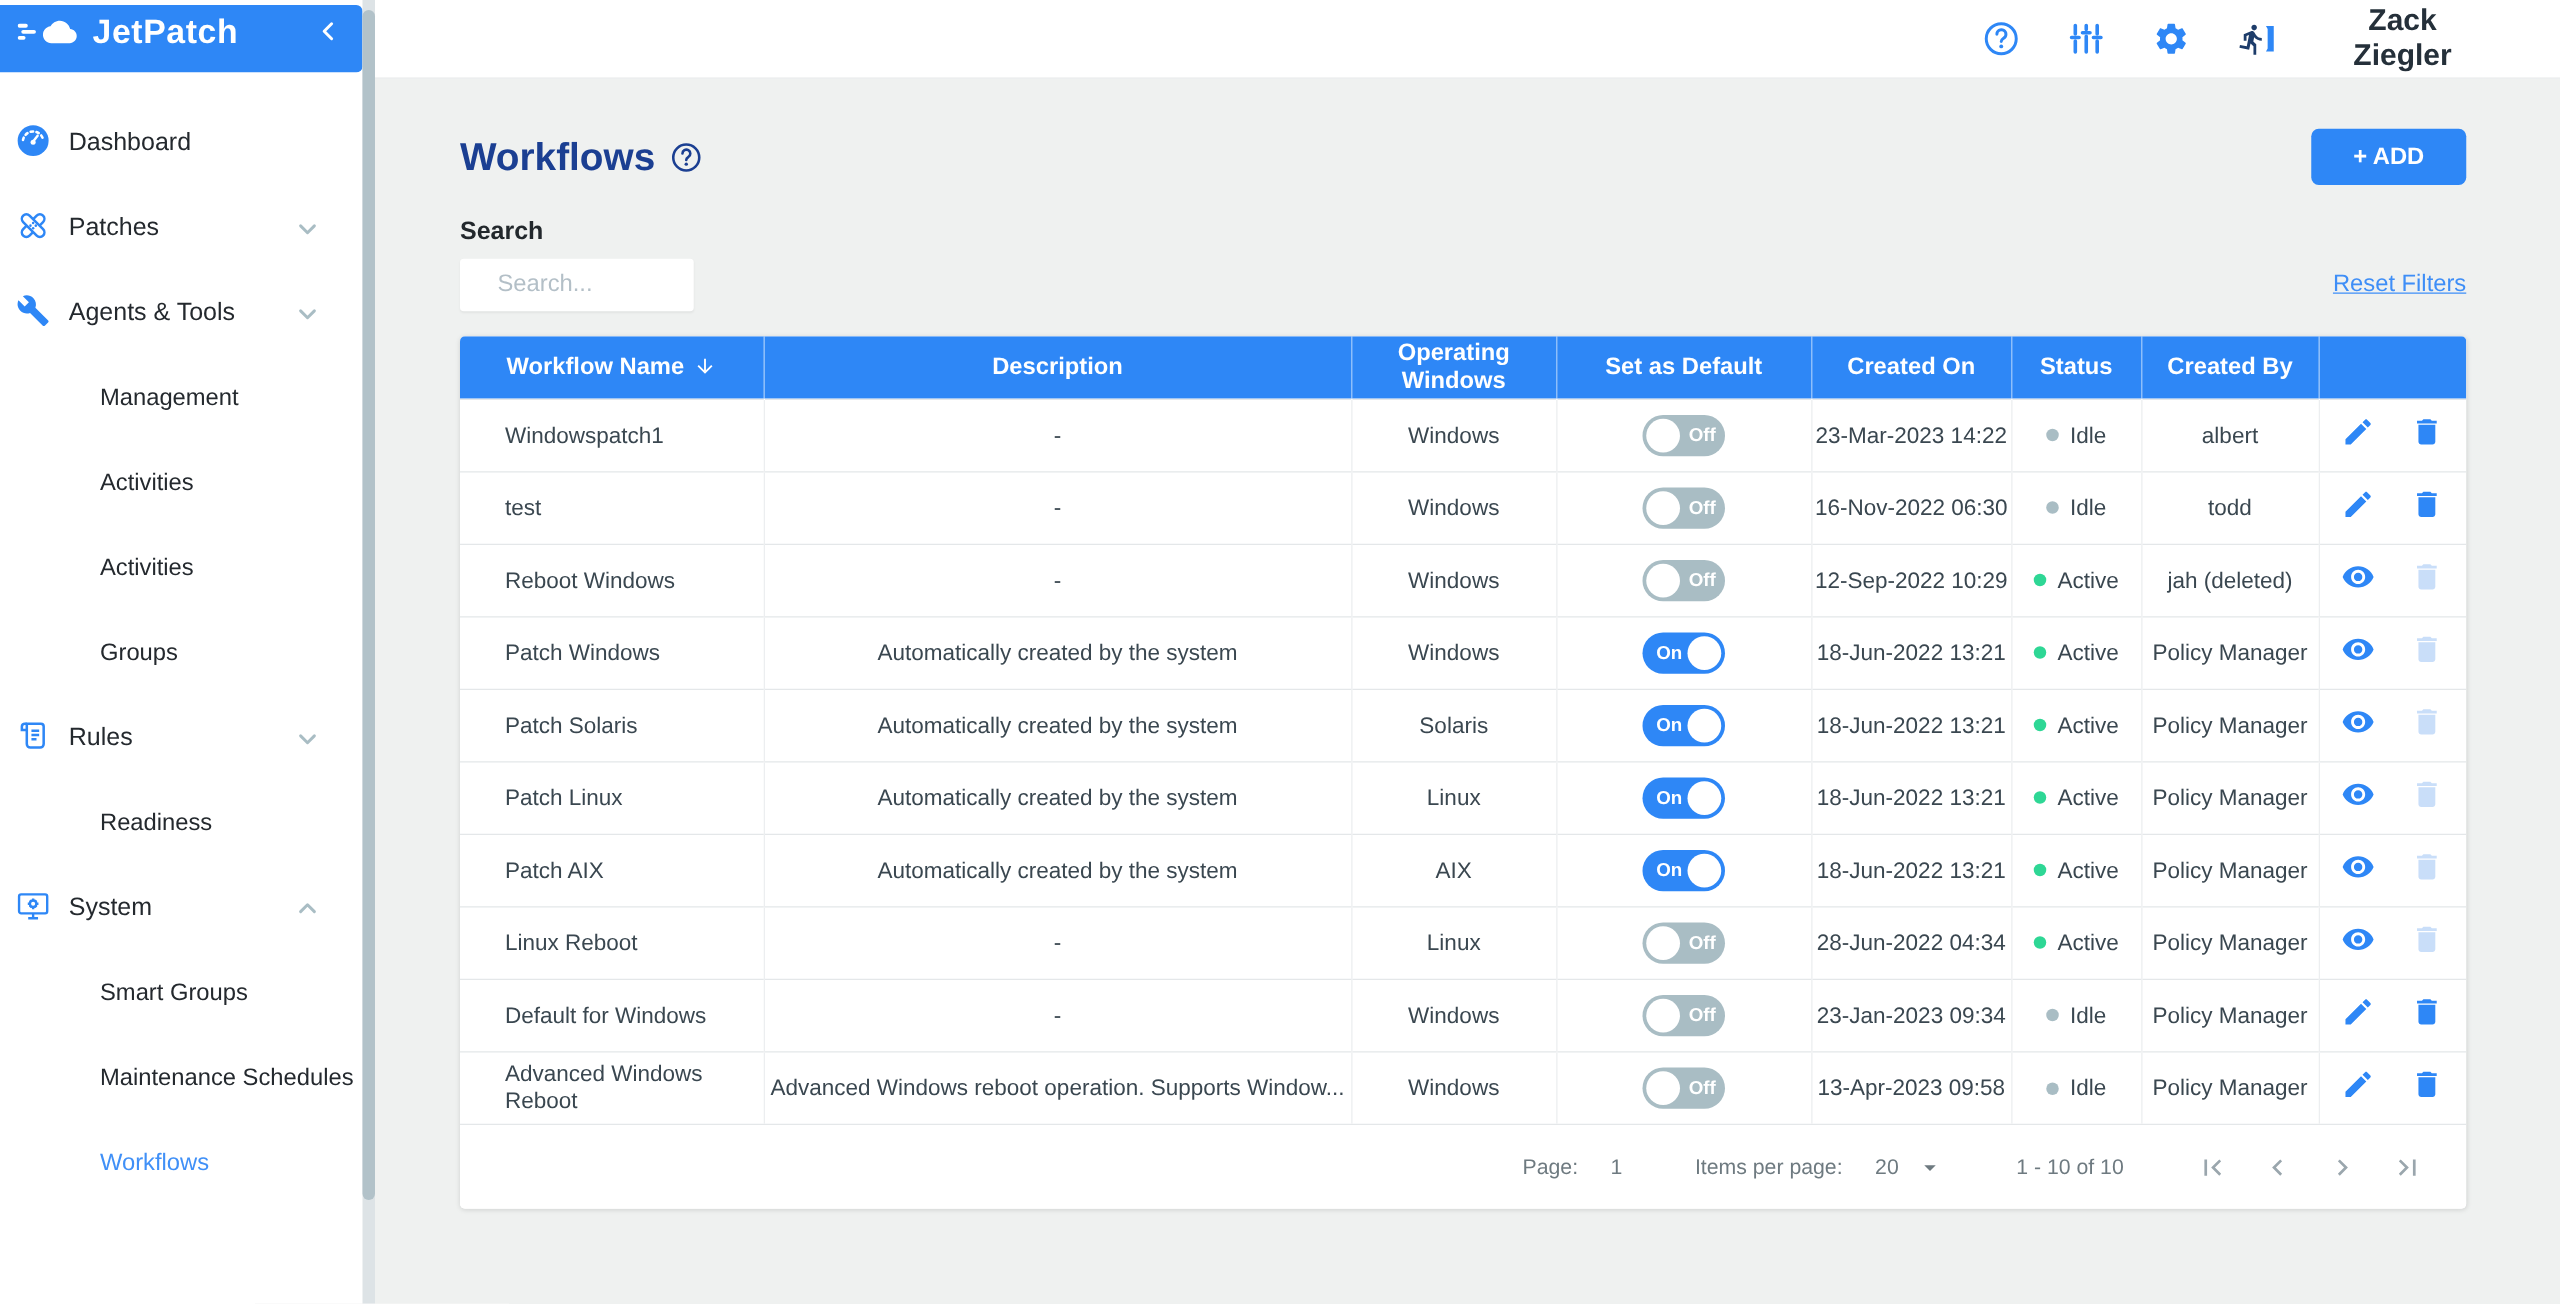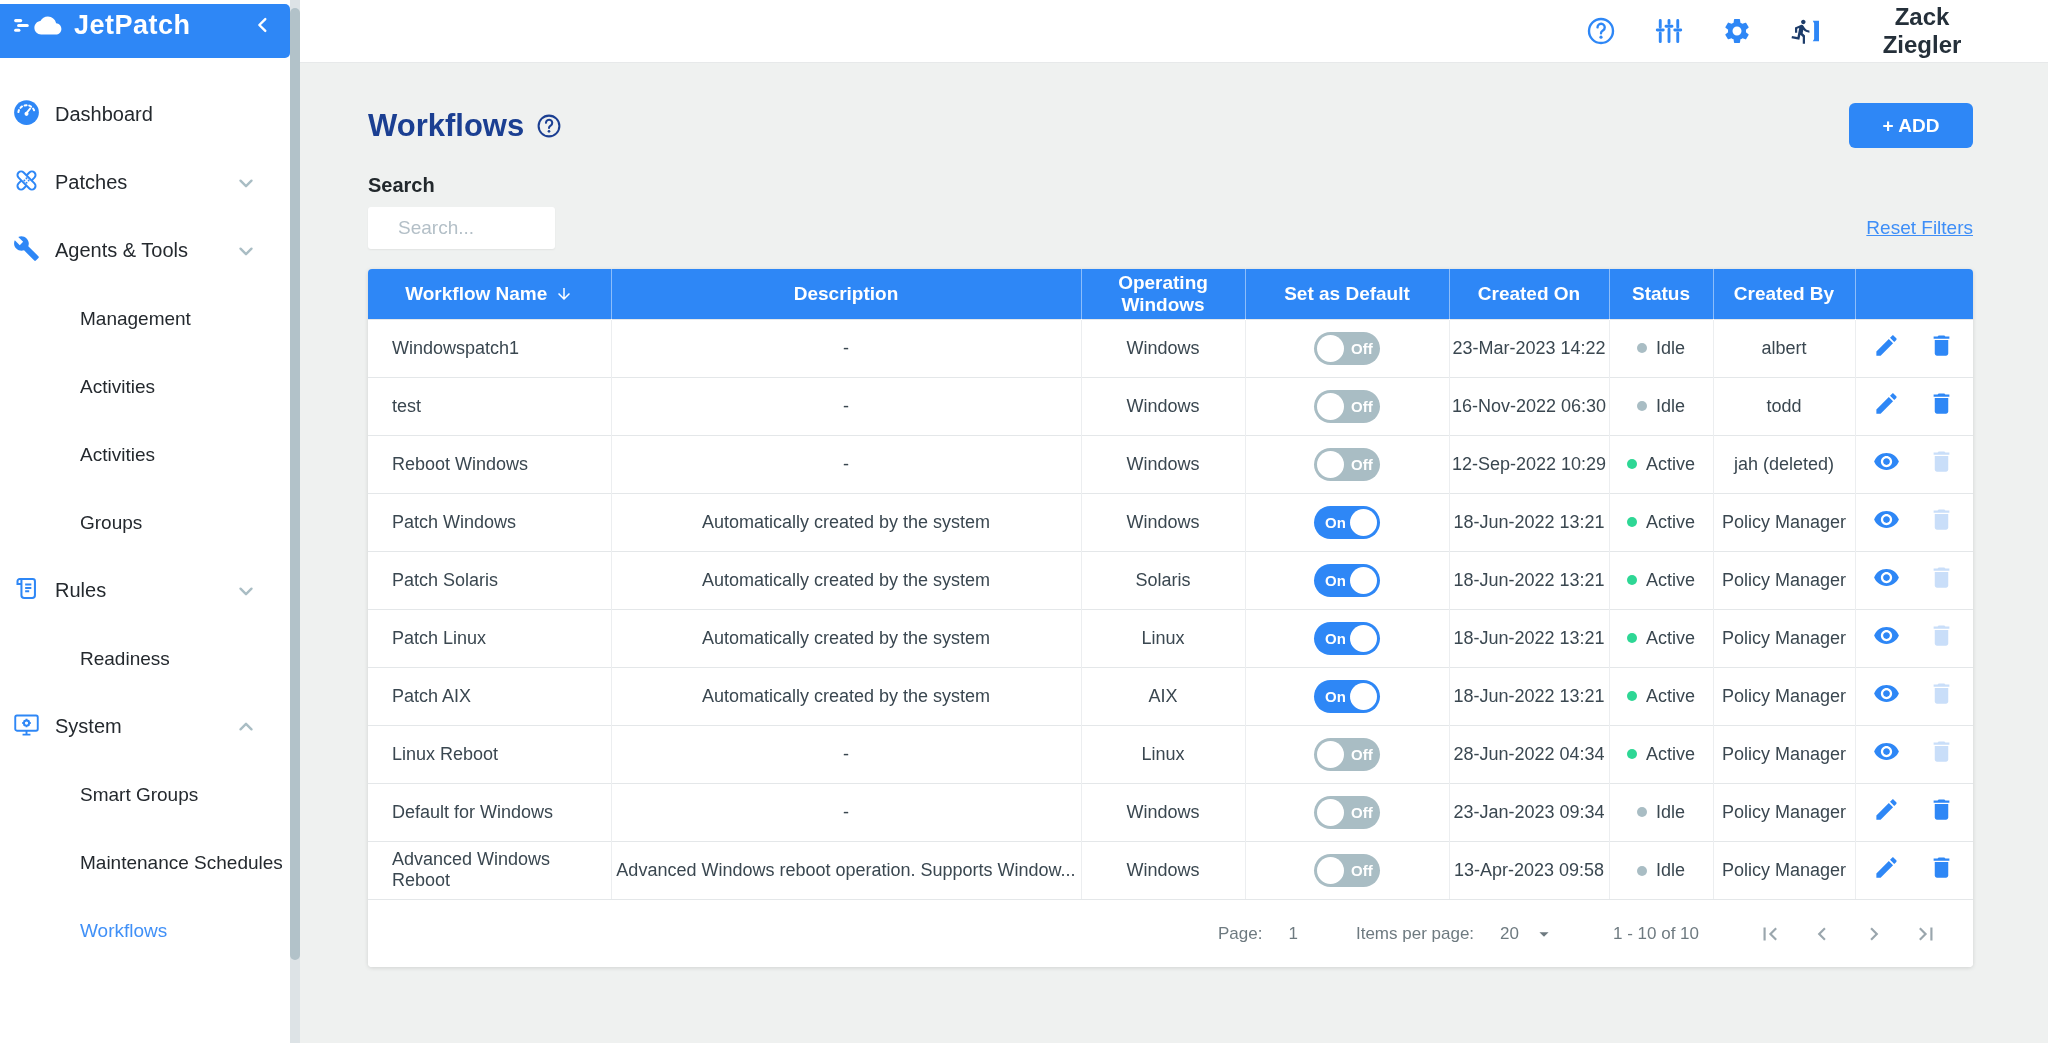--- a/index.html
+++ b/index.html
@@ -77,21 +77,21 @@
     background:var(--accent); color:#fff; font-size:19px; font-weight:bold;
     height:50px; text-align:center; border-right:1px solid rgba(255,255,255,.45);
   }
   thead th:last-child { border-right:none; }
   thead th .sort-ic { width:18px; height:18px; color:#fff; vertical-align:-3px; margin-left:8px; }
   tbody td {
     height:58px; font-size:18px; color:#3a4750; text-align:center;
     border-top:1px solid #e4e7e9; border-right:1px solid #eceef0; background:#fff;
   }
   tbody td:last-child { border-right:none; }
-  td.cell-name { text-align:left; padding-left:24px; }
+  td.cell-name { text-align:left; padding-left:36px; }
 
   .toggle { width:66px; height:33px; border-radius:17px; position:relative; display:inline-flex; align-items:center; cursor:pointer; }
   .toggle .knob { position:absolute; top:3px; width:27px; height:27px; border-radius:50%; background:#fff; }
   .toggle .tlabel { color:#fff; font-size:15px; font-weight:bold; }
   .toggle.off { background:var(--idle); } .toggle.off .knob { left:3px; } .toggle.off .tlabel { margin-left:37px; }
   .toggle.on  { background:var(--accent); } .toggle.on .knob { right:3px; } .toggle.on .tlabel { margin-left:11px; }
 
   .status-wrap { display:inline-flex; align-items:center; }
   .dot { width:10px; height:10px; border-radius:50%; margin-right:9px; flex:none; }
   .dot.idle { background:var(--idle); } .dot.active { background:var(--green); }

